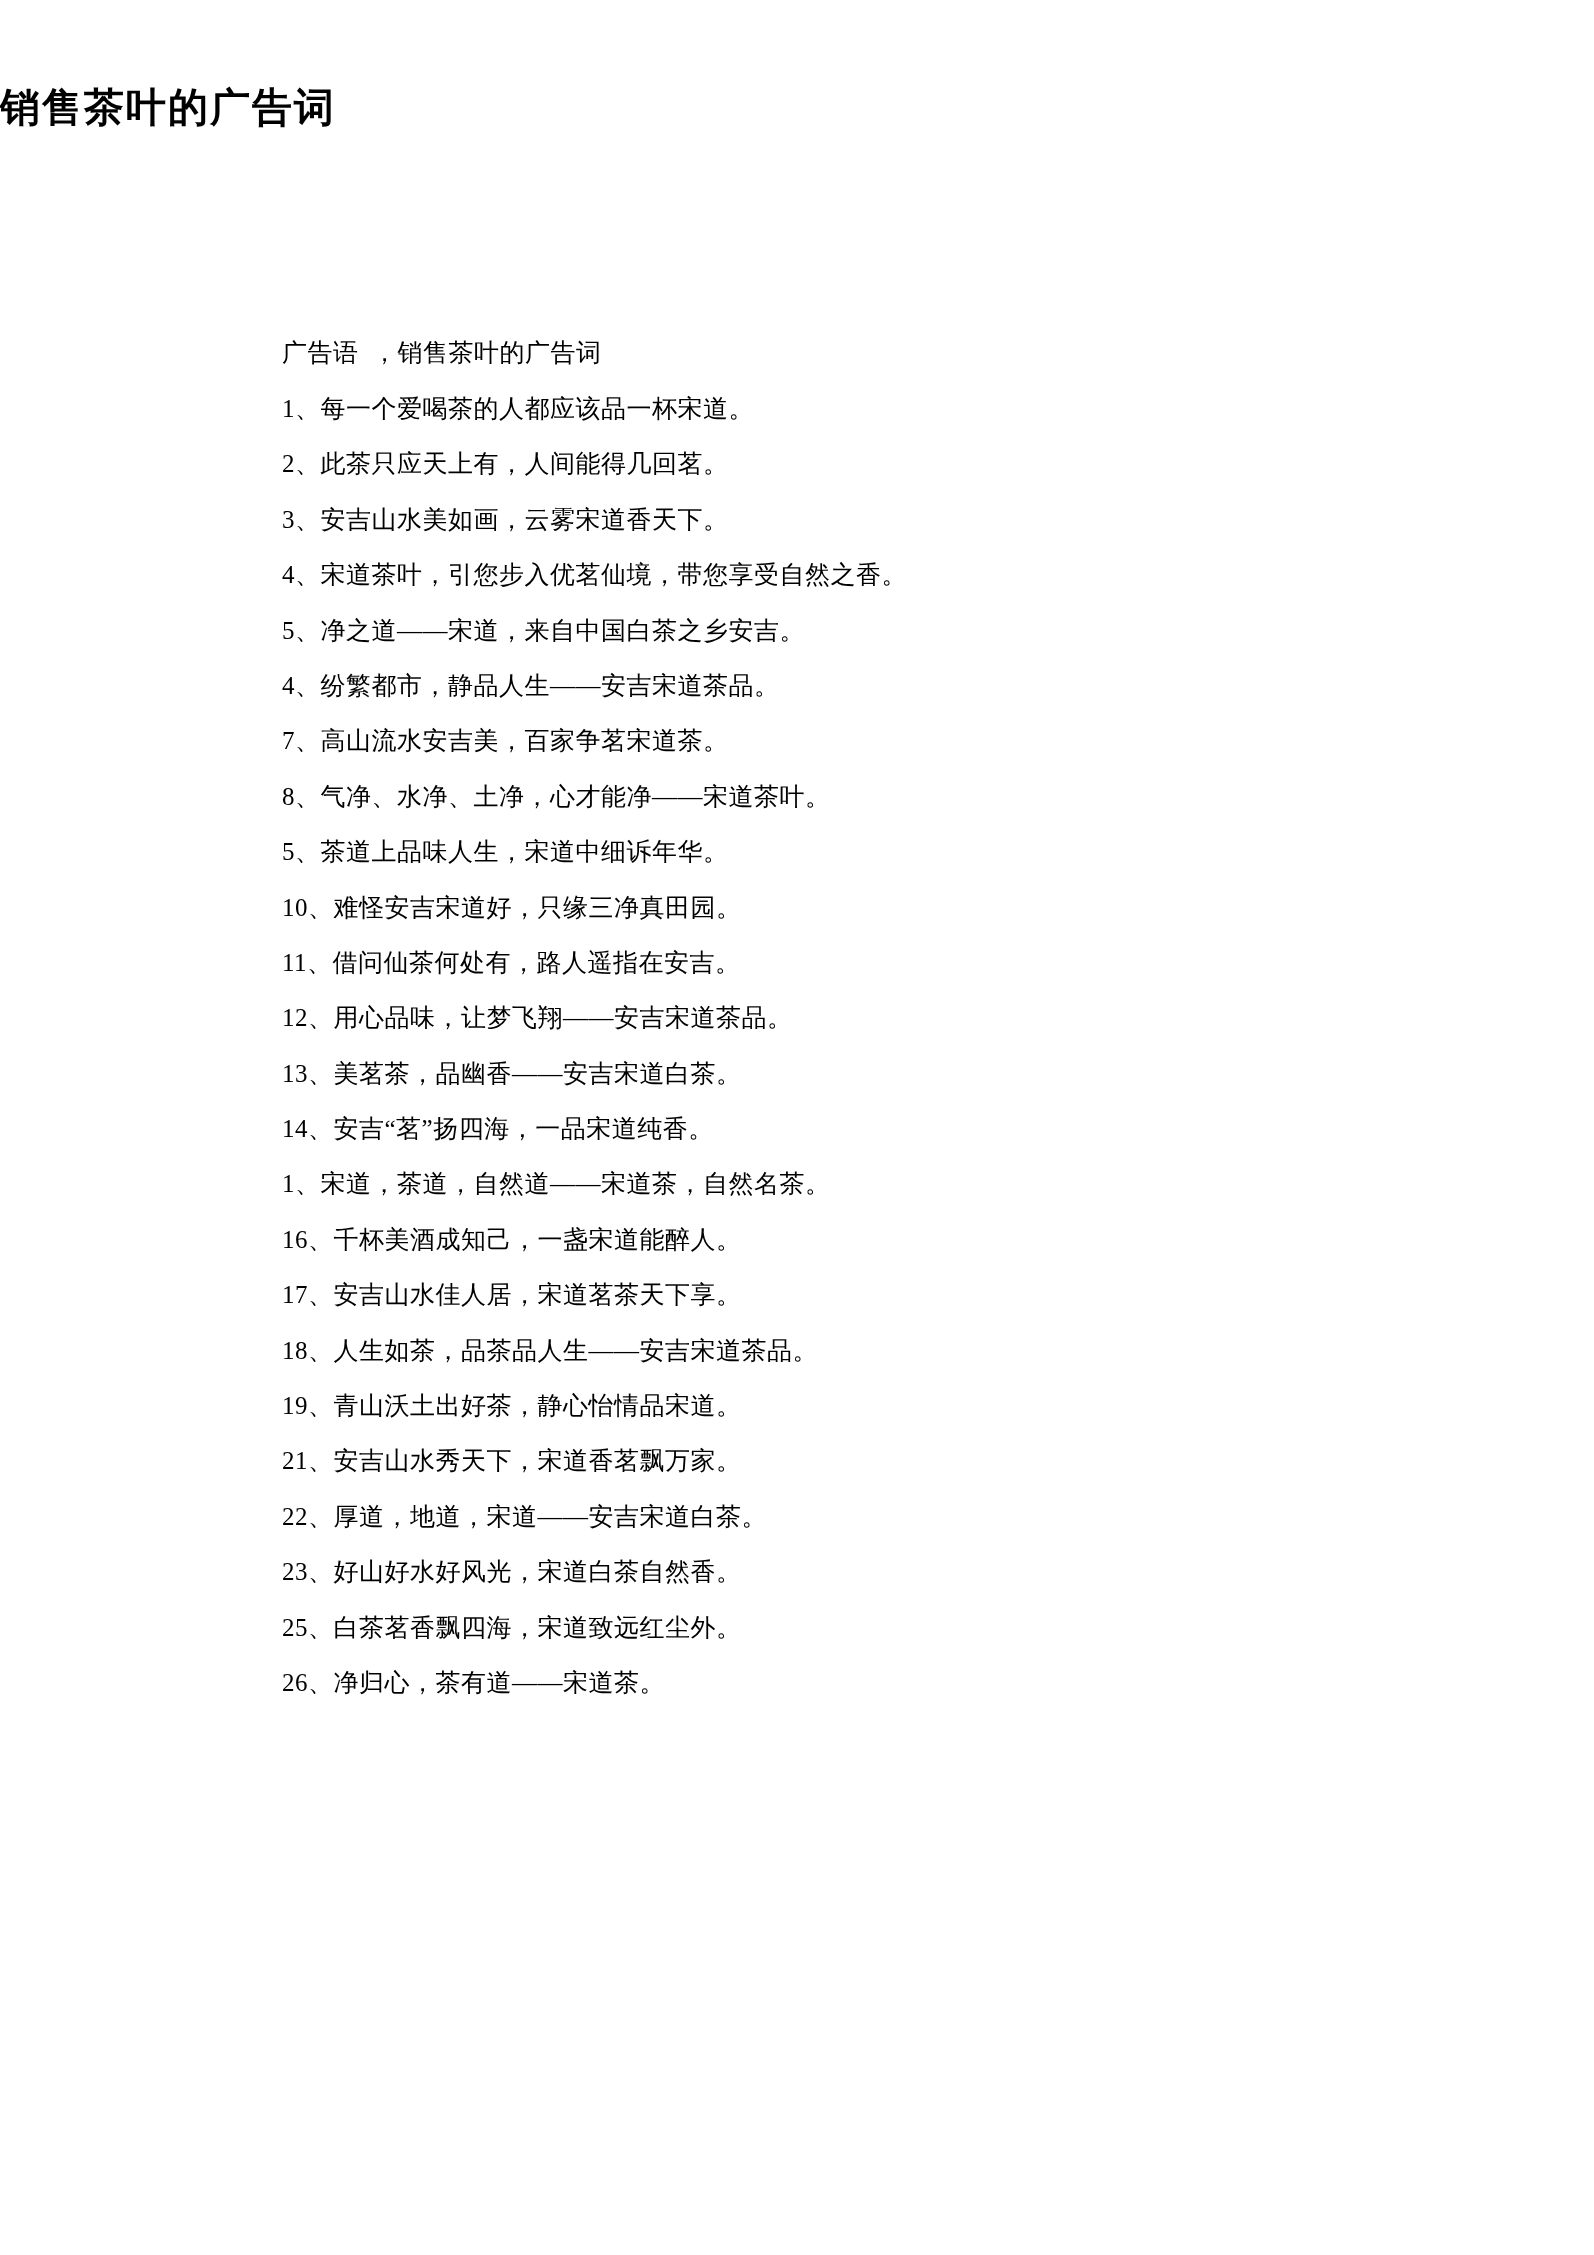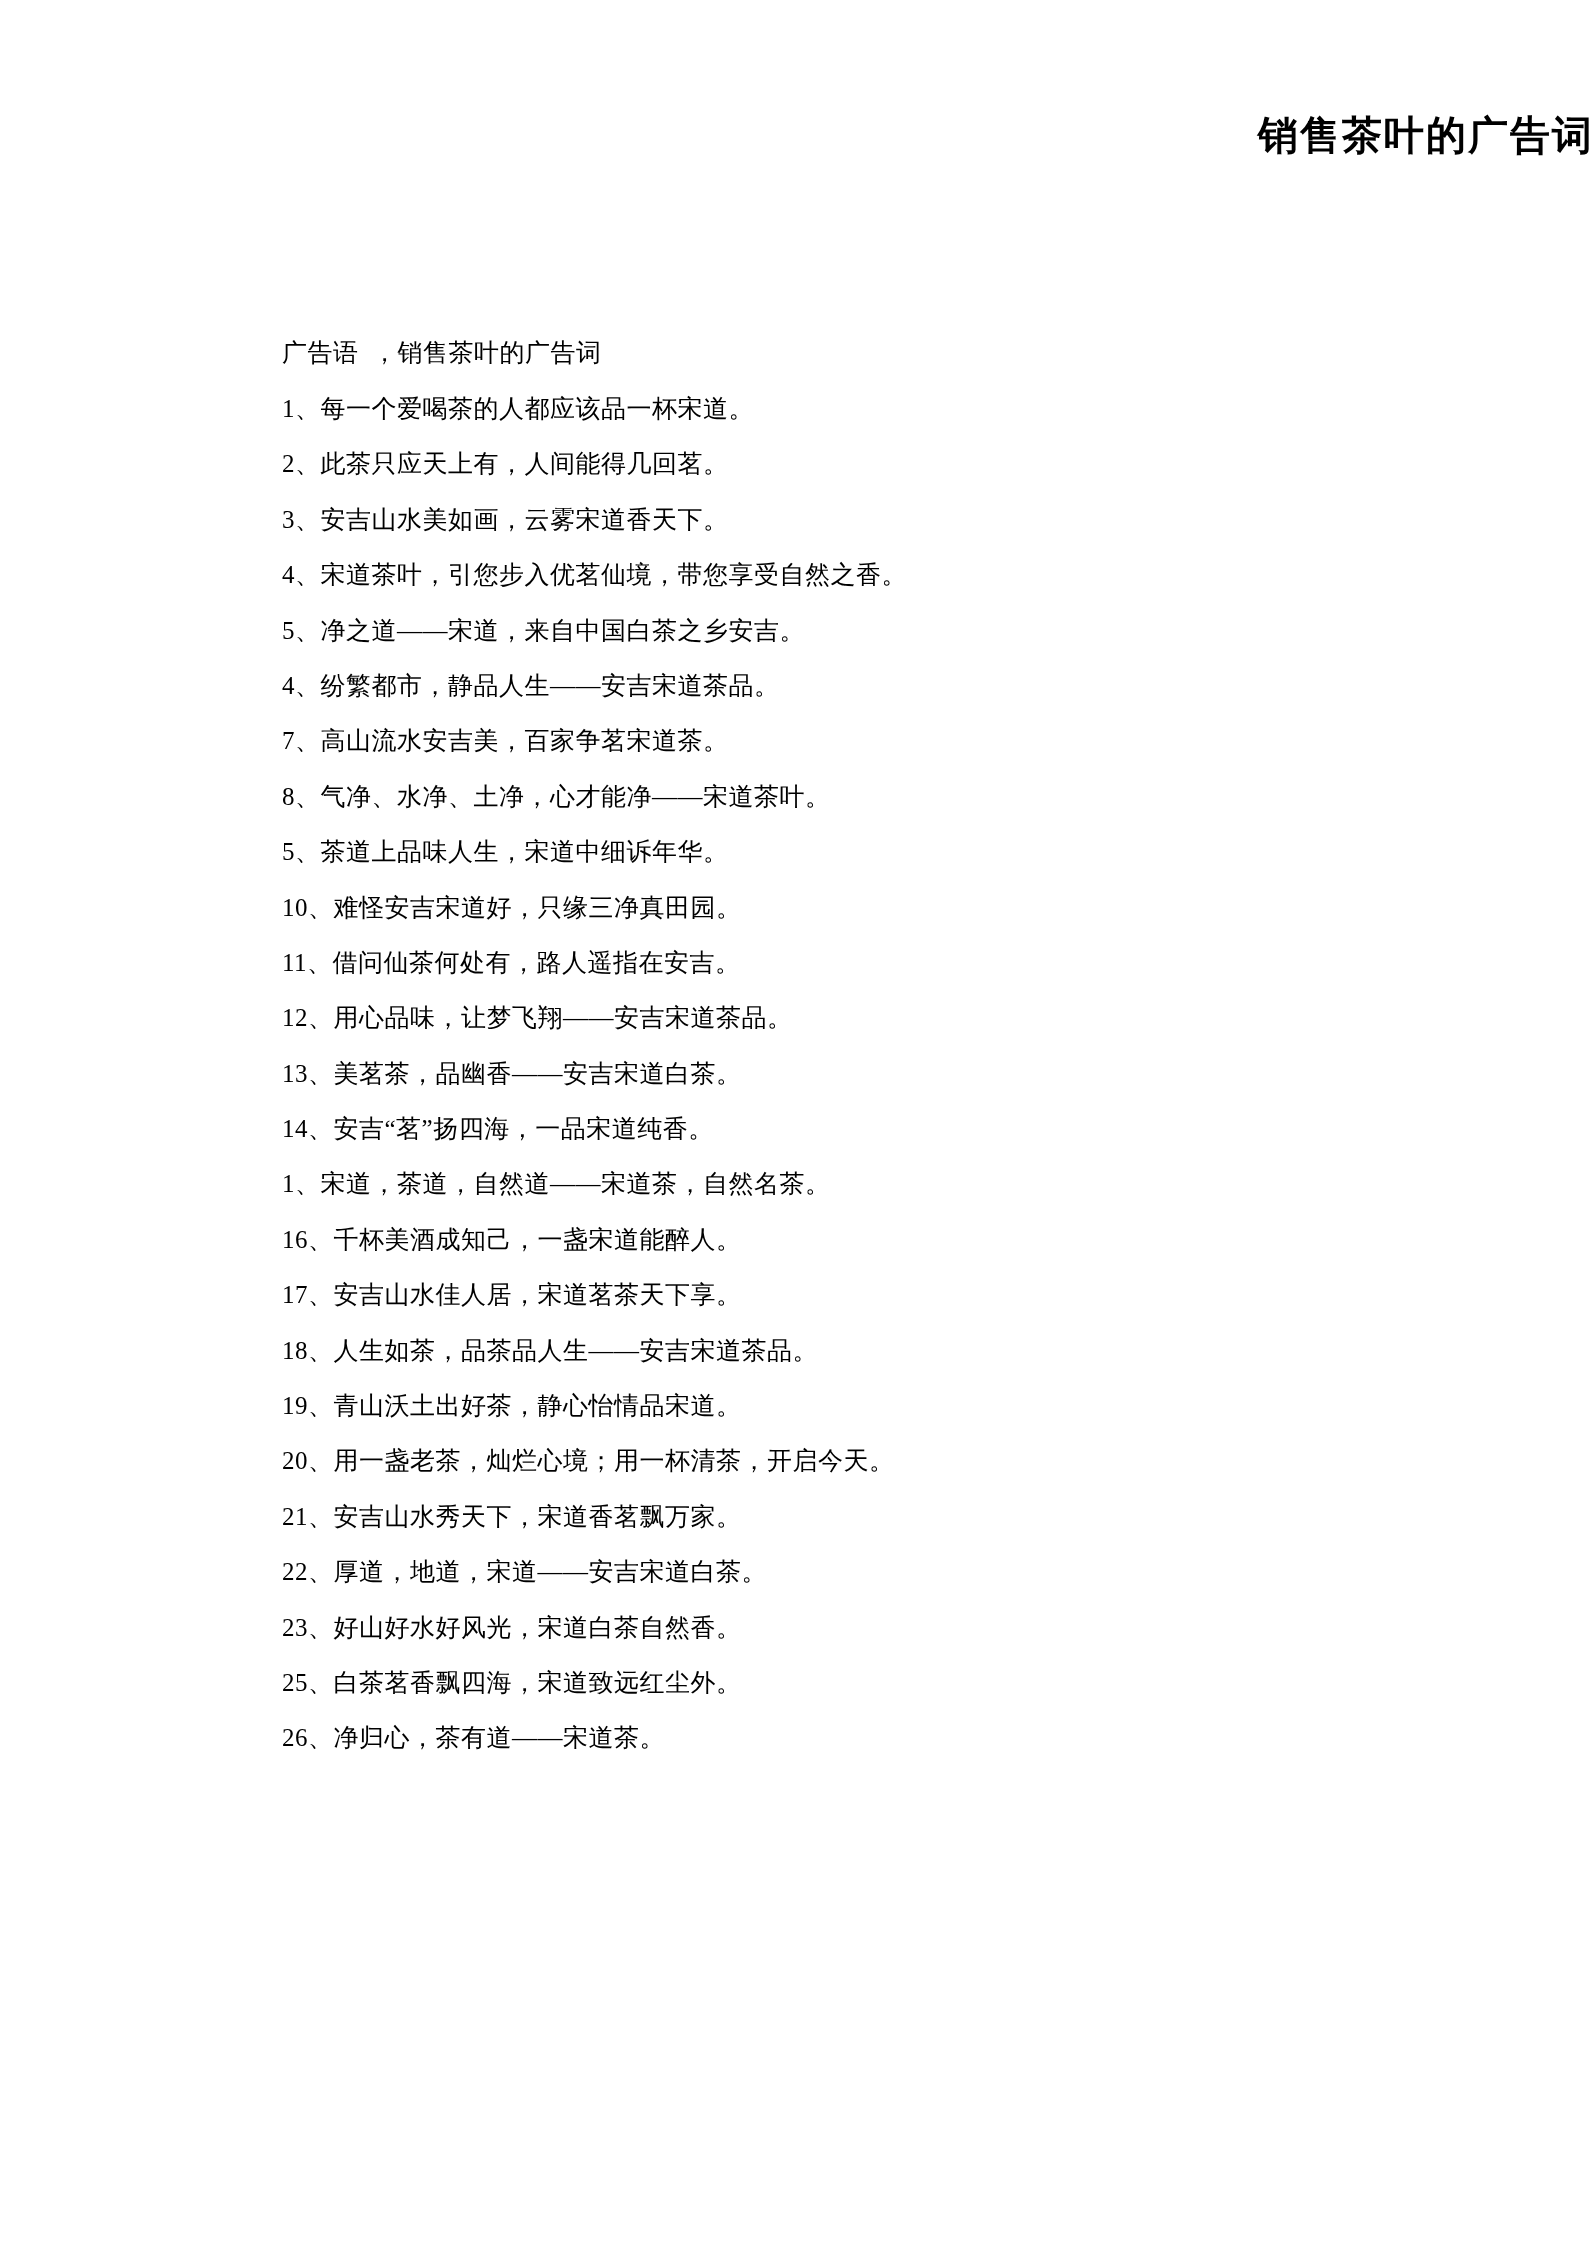--- a/index.html
+++ b/index.html
@@ -16,24 +16,24 @@
     width: 1594px;
     height: 2255px;
     margin: 0 auto;
     background: #ffffff;
     box-sizing: border-box;
     overflow: hidden;
   }
   .doc-title {
     font-size: 40px;
     font-weight: bold;
-    text-align: right;
+    text-align: left;
     letter-spacing: 2px;
     margin: 0;
-    padding-top: 108px;
+    padding-top: 80px;
     font-family: "Liberation Serif", "DejaVu Serif", serif;
   }
   .body-block {
     margin: 0;
     padding: 0;
     list-style: none;
     position: absolute;
     left: 282px;
     top: 340px;
     right: 230px;
@@ -69,20 +69,19 @@
     <p class="para">10、难怪安吉宋道好，只缘三净真田园。</p>
     <p class="para">11、借问仙茶何处有，路人遥指在安吉。</p>
     <p class="para">12、用心品味，让梦飞翔——安吉宋道茶品。</p>
     <p class="para">13、美茗茶，品幽香——安吉宋道白茶。</p>
     <p class="para">14、安吉“茗”扬四海，一品宋道纯香。</p>
     <p class="para">1、宋道，茶道，自然道——宋道茶，自然名茶。</p>
     <p class="para">16、千杯美酒成知己，一盏宋道能醉人。</p>
     <p class="para">17、安吉山水佳人居，宋道茗茶天下享。</p>
     <p class="para">18、人生如茶，品茶品人生——安吉宋道茶品。</p>
     <p class="para">19、青山沃土出好茶，静心怡情品宋道。</p>
-    <p class="para">20、用一盏老茶，灿烂心境；用一杯清茶，开启今天。</p>
     <p class="para">21、安吉山水秀天下，宋道香茗飘万家。</p>
     <p class="para">22、厚道，地道，宋道——安吉宋道白茶。</p>
     <p class="para">23、好山好水好风光，宋道白茶自然香。</p>
     <p class="para">25、白茶茗香飘四海，宋道致远红尘外。</p>
     <p class="para">26、净归心，茶有道——宋道茶。</p>
   </div>
 </div>
 
 </body></html>

